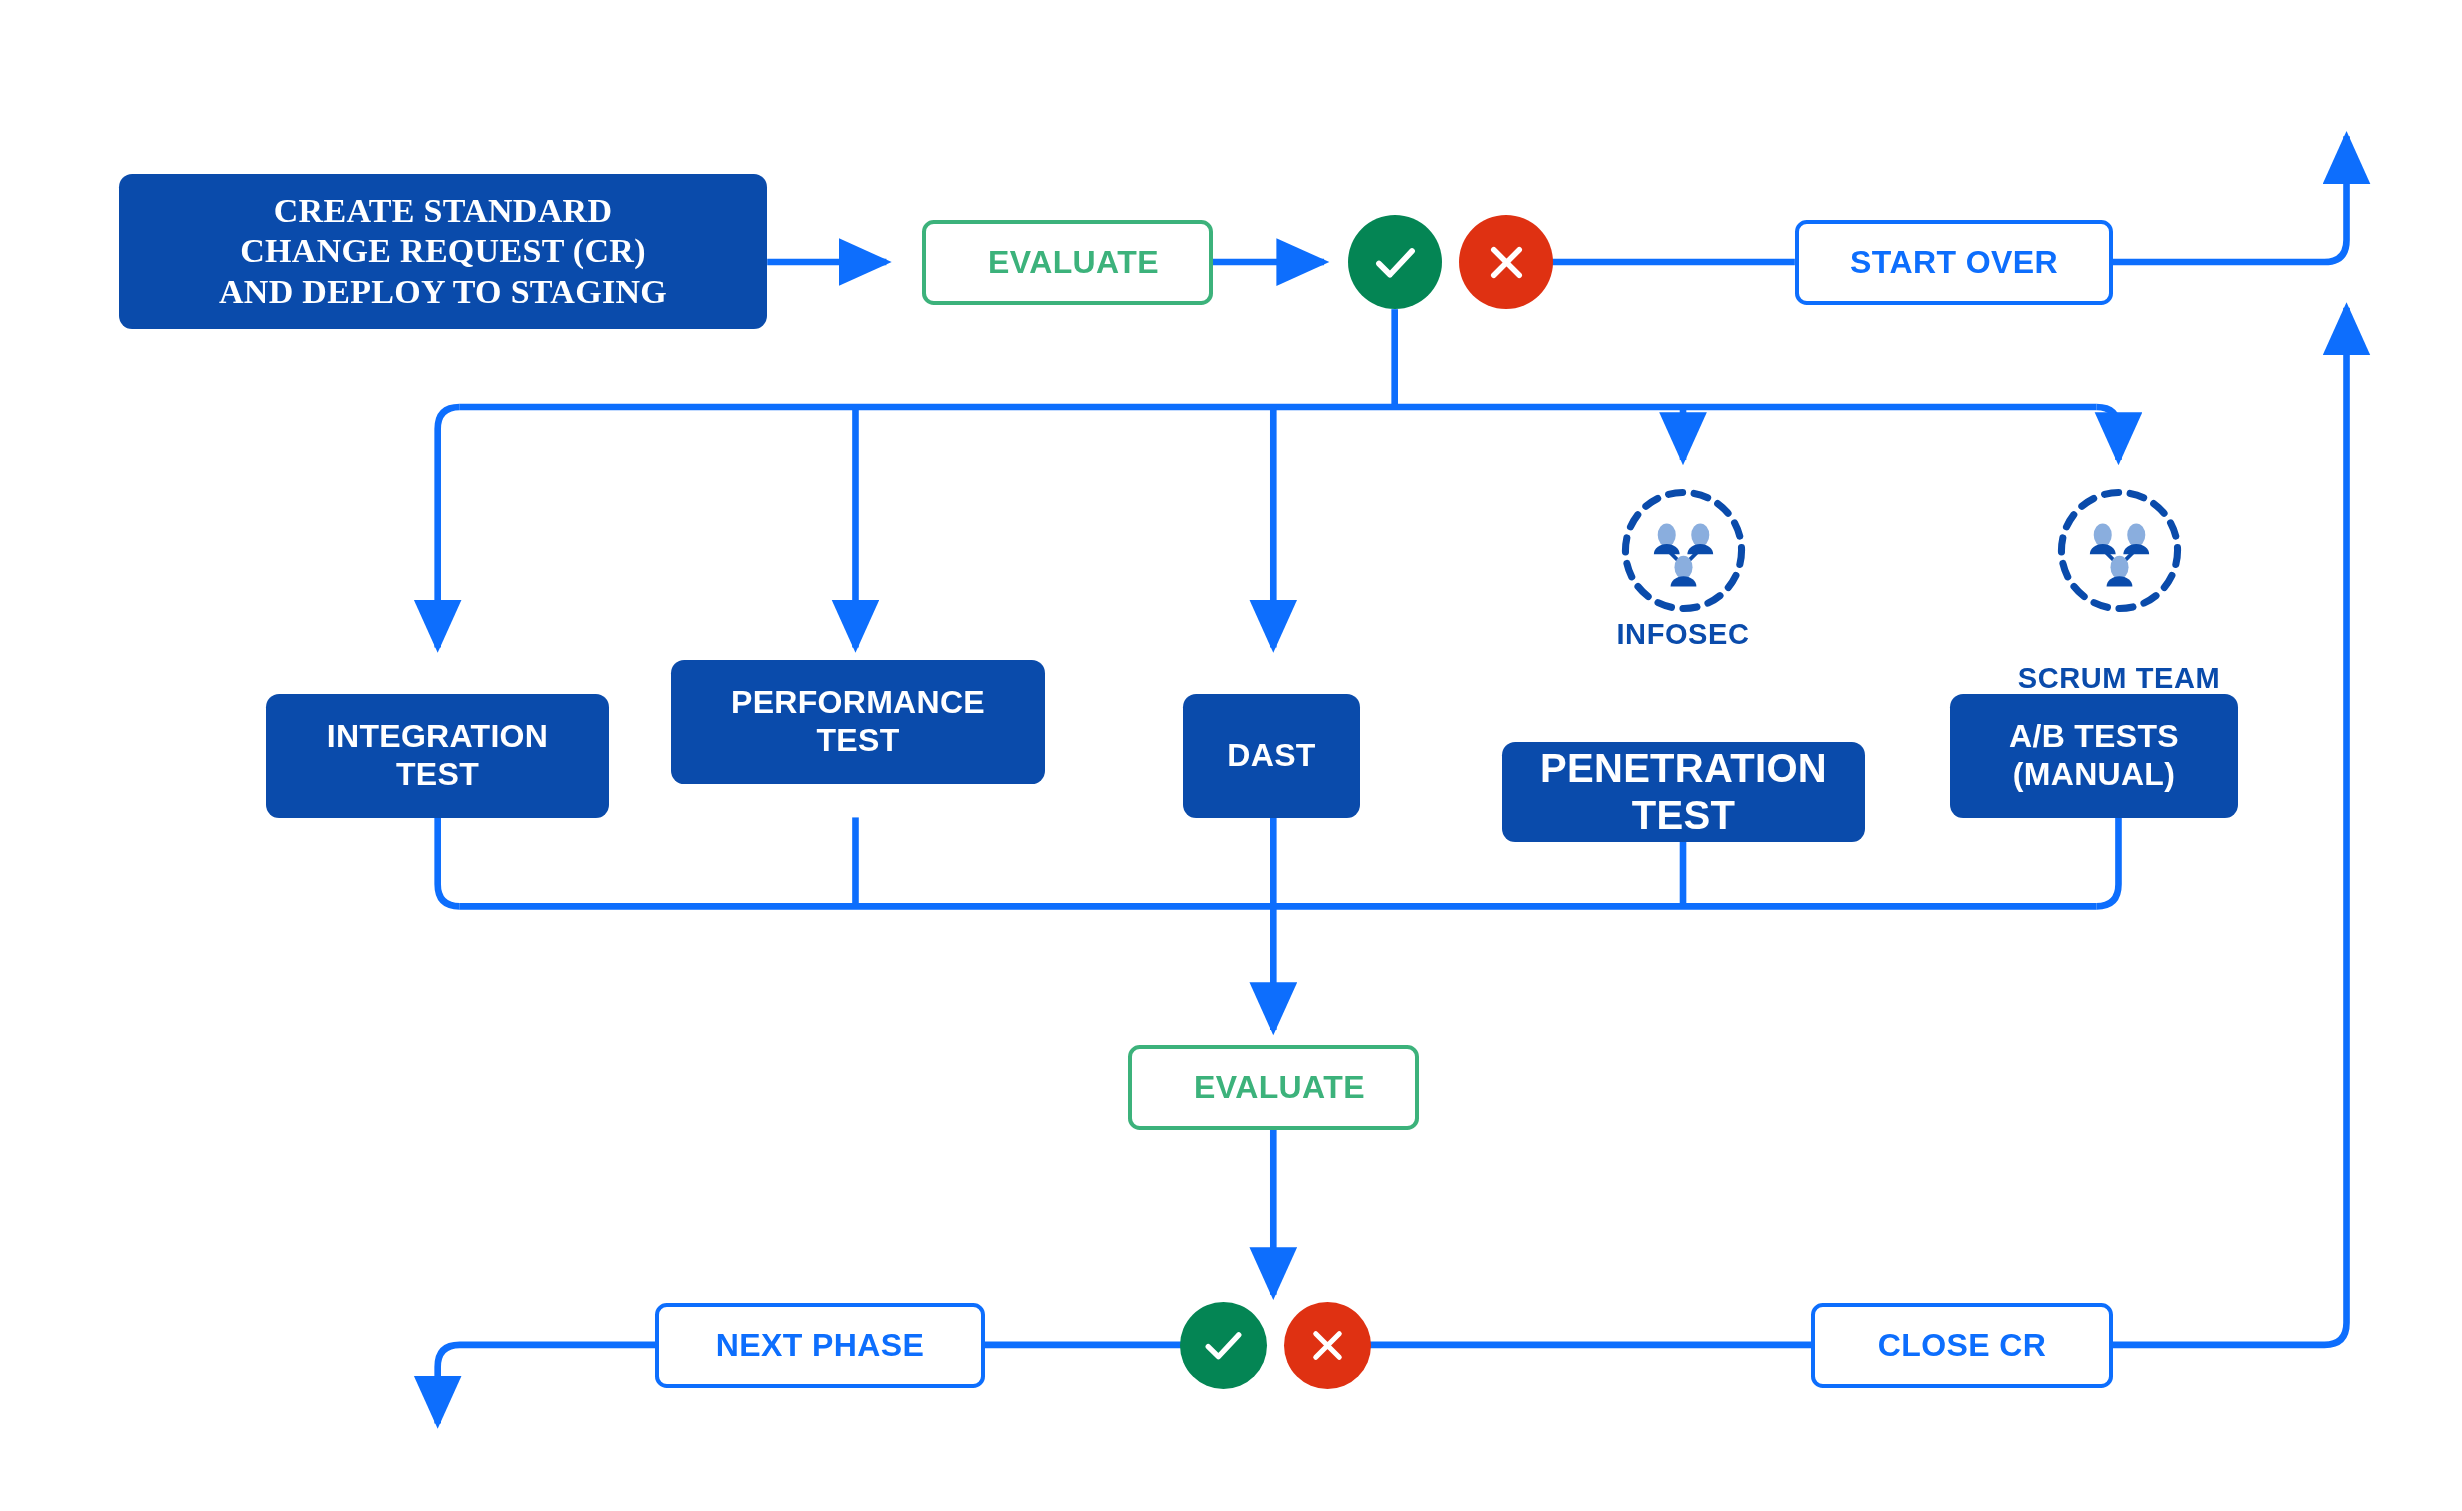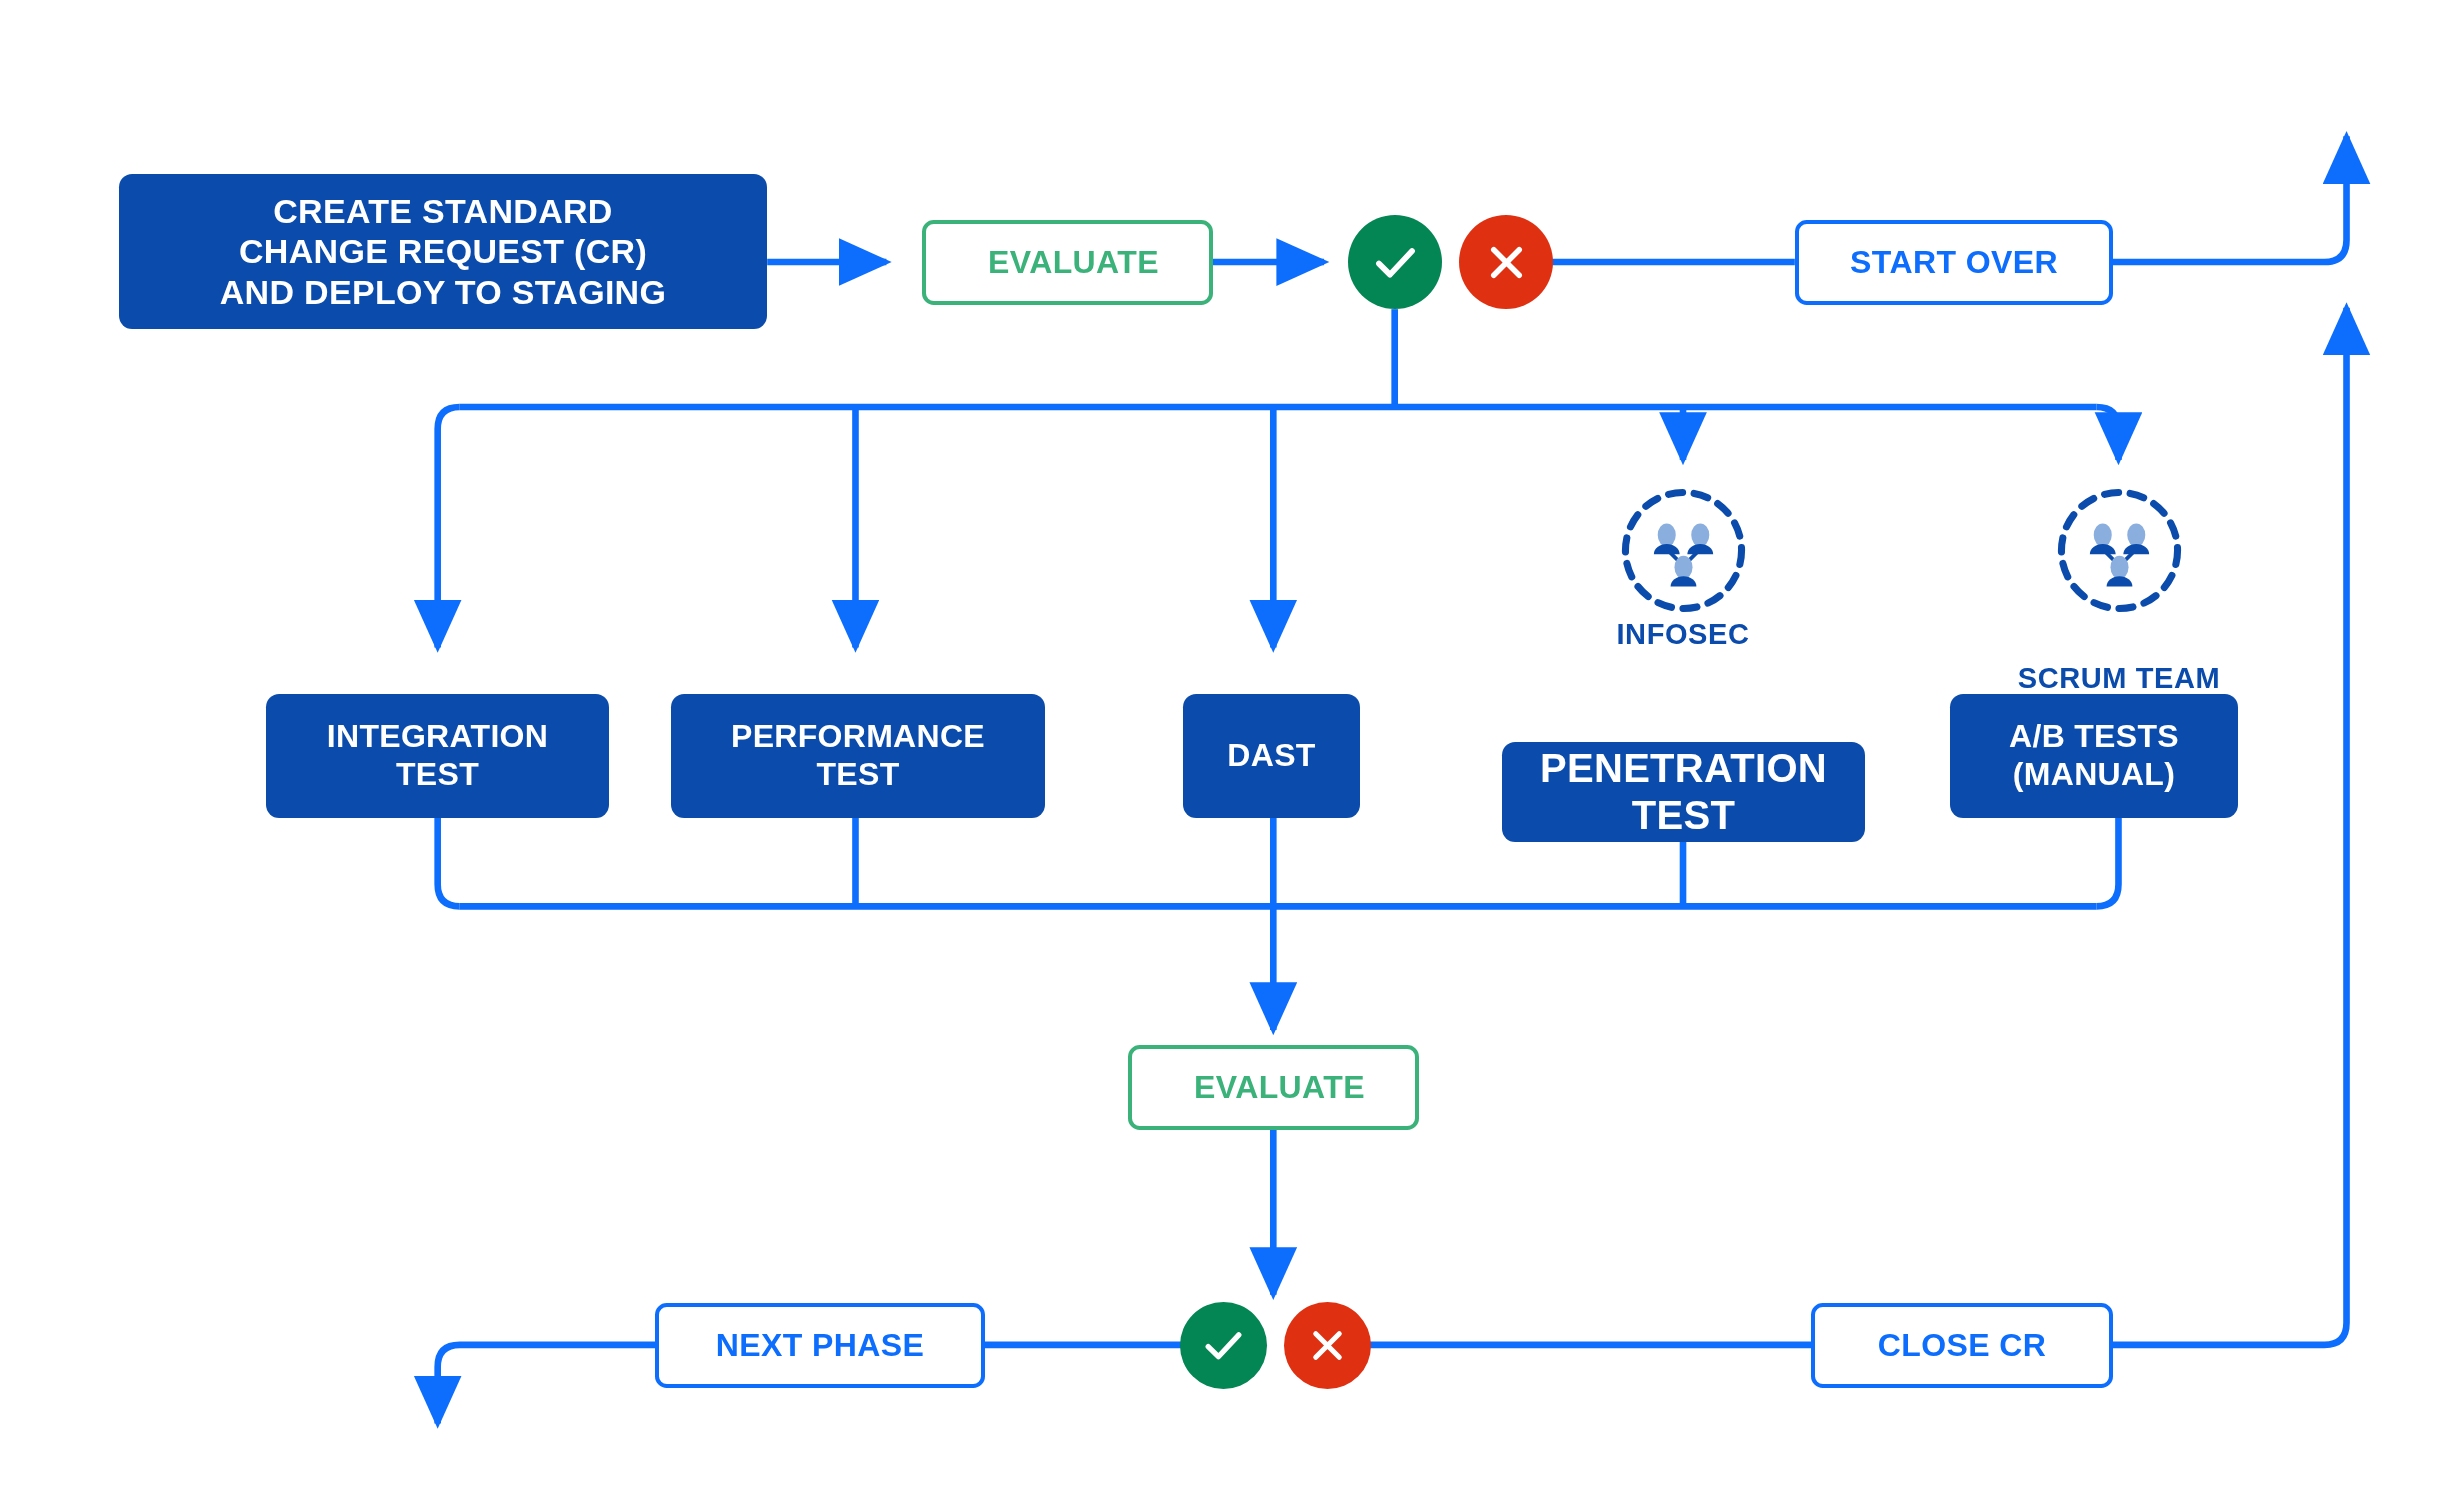--- a/index.html
+++ b/index.html
@@ -140,21 +140,21 @@
 
       <path d="M898,1828 L625,1828 Q595,1828 595,1858 L595,1935" marker-end="url(#arrow)"></path>
 
       <path d="M1830,1828 L2470,1828"></path>
 
       <path d="M2872,1828 L3160,1828 Q3190,1828 3190,1798 L3190,418" marker-end="url(#arrow)"></path>
     </g>
   </svg>
 
   <div class="node box-solid" style="left:119px; top:174px; width:648px; height:155px; font-size:34px;">
-    <span style="white-space:pre-line;">CREATE STANDARD
+    <span style="white-space:pre-line;font-family:Liberation Serif, serif;">CREATE STANDARD
 CHANGE REQUEST (CR)
 AND DEPLOY TO STAGING</span>
   </div>
 
   <div class="node box-eval" style="left:922px; top:220px; width:291px; height:85px; font-size:32px;">
     <span>EVALUATE</span>
   </div>
 
   <div class="status-circle status-pass" style="left:1348px; top:215px; width:94px; height:94px;">
     <svg width="53" height="53" viewBox="0 0 24 24">
@@ -201,21 +201,21 @@
       <path d="M40 78 a10 8 0 0 1 20 0 z" fill="#0a4bab"></path>
     </svg>
     <span class="team-label">SCRUM TEAM</span>
   </div>
 
   <div class="node box-solid" style="left:266px; top:694px; width:343px; height:124px; font-size:32px;">
     <span style="white-space:pre-line;">INTEGRATION
 TEST</span>
   </div>
 
-  <div class="node box-solid" style="left:671px; top:694px; width:374px; height:124px; font-size:32px;">
+  <div class="node box-solid" style="left:671px; top:660px; width:374px; height:124px; font-size:32px;">
     <span style="white-space:pre-line;">PERFORMANCE
 TEST</span>
   </div>
 
   <div class="node box-solid" style="left:1183px; top:694px; width:177px; height:124px; font-size:32px;">
     <span>DAST</span>
   </div>
 
   <div class="node box-solid" style="left:1502px; top:694px; width:363px; height:100px; font-size:40px;margin-top:48px;">
     <span style="white-space:pre-line;">PENETRATION

